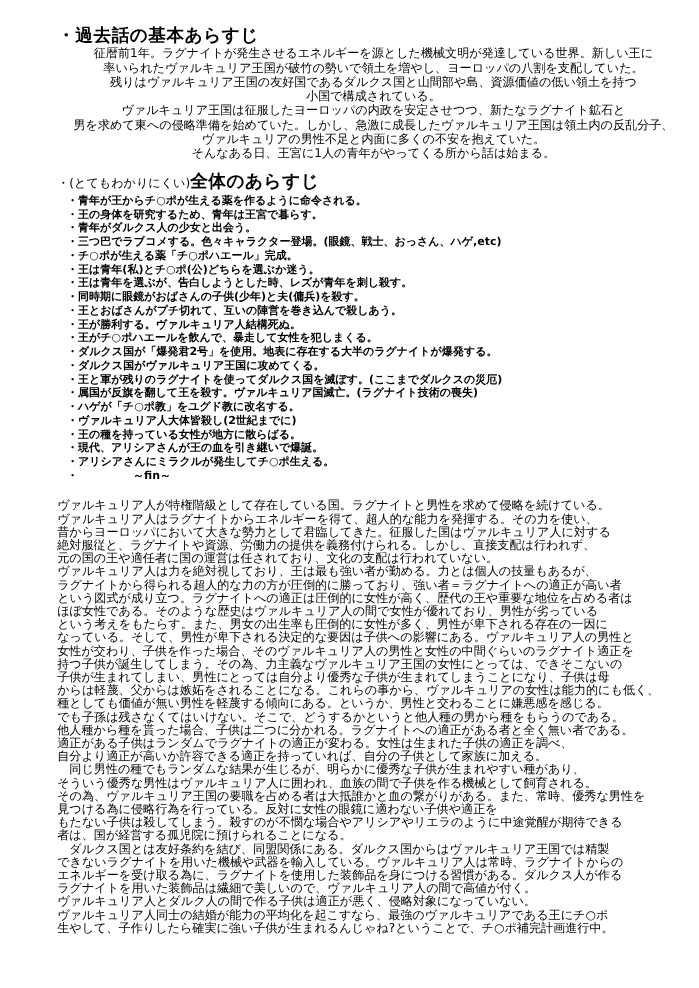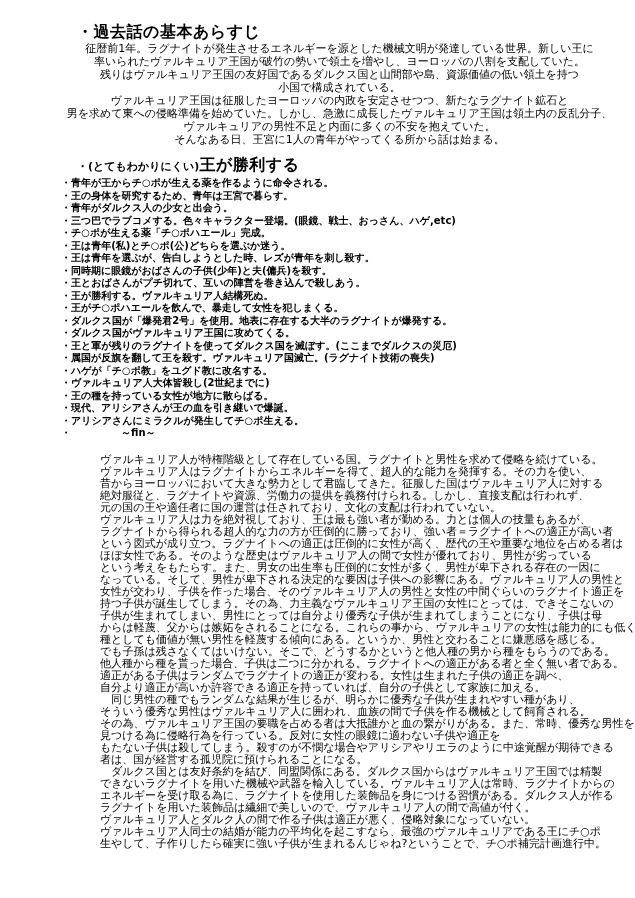--- a/index.html
+++ b/index.html
@@ -16,61 +16,59 @@
   }
   .page {
     padding: 22px 8px 0 52px;
   }
   .section-heading {
     font-size: 16px;
     line-height: 20px;
     font-weight: bold;
     letter-spacing: 0.5px;
     white-space: pre;
-    margin-left: 25px;
   }
   .heading-prefix {
     font-size: 11px;
-    font-weight: bold;
+    font-weight: normal;
     letter-spacing: 0px;
   }
   .body-lines {
     font-size: 11px;
     line-height: 13px;
     white-space: pre;
     text-align: center;
   }
   .bullet-lines {
     font-size: 10px;
     line-height: 12.5px;
     white-space: pre;
     padding-left: 9px;
     font-weight: bold;
   }
   .dense-lines {
     font-size: 11px;
     line-height: 12px;
     white-space: pre;
-    margin-left: 48px;
   }
   .section-overall { margin-top: 9px; }
   .section-kingdom { margin-top: 14px; }
 </style>
 </head>
 <body style="background: rgb(255, 255, 255); color: rgb(0, 0, 0);">
 
 <div class="page">
 
   <section>
     <div class="section-heading">・過去話の基本あらすじ</div>
     <div class="body-lines"><div>征暦前1年。ラグナイトが発生させるエネルギーを源とした機械文明が発達している世界。新しい王に</div><div>率いられたヴァルキュリア王国が破竹の勢いで領土を増やし、ヨーロッパの八割を支配していた。</div><div>残りはヴァルキュリア王国の友好国であるダルクス国と山間部や島、資源価値の低い領土を持つ</div><div>小国で構成されている。</div><div>ヴァルキュリア王国は征服したヨーロッパの内政を安定させつつ、新たなラグナイト鉱石と</div><div>男を求めて東への侵略準備を始めていた。しかし、急激に成長したヴァルキュリア王国は領土内の反乱分子、</div><div>ヴァルキュリアの男性不足と内面に多くの不安を抱えていた。</div><div>そんなある日、王宮に1人の青年がやってくる所から話は始まる。</div></div>
   </section>
 
   <section class="section-overall">
-    <div class="section-heading"><span class="heading-prefix">・(とてもわかりにくい)</span><span>王が勝利する</span></div>
+    <div class="section-heading"><span class="heading-prefix">・(とてもわかりにくい)</span><span>全体のあらすじ</span></div>
     <div class="bullet-lines"><div>・青年が王からチ○ポが生える薬を作るように命令される。</div><div>・王の身体を研究するため、青年は王宮で暮らす。</div><div>・青年がダルクス人の少女と出会う。</div><div>・三つ巴でラブコメする。色々キャラクター登場。(眼鏡、戦士、おっさん、ハゲ,etc)</div><div>・チ○ポが生える薬「チ○ポハエール」完成。</div><div>・王は青年(私)とチ○ポ(公)どちらを選ぶか迷う。</div><div>・王は青年を選ぶが、告白しようとした時、レズが青年を刺し殺す。</div><div>・同時期に眼鏡がおばさんの子供(少年)と夫(傭兵)を殺す。</div><div>・王とおばさんがプチ切れて、互いの陣営を巻き込んで殺しあう。</div><div>・王が勝利する。ヴァルキュリア人結構死ぬ。</div><div>・王がチ○ポハエールを飲んで、暴走して女性を犯しまくる。</div><div>・ダルクス国が「爆発君2号」を使用。地表に存在する大半のラグナイトが爆発する。</div><div>・ダルクス国がヴァルキュリア王国に攻めてくる。</div><div>・王と軍が残りのラグナイトを使ってダルクス国を滅ぼす。(ここまでダルクスの災厄)</div><div>・属国が反旗を翻して王を殺す。ヴァルキュリア国滅亡。(ラグナイト技術の喪失)</div><div>・ハゲが「チ○ポ教」をユグド教に改名する。</div><div>・ヴァルキュリア人大体皆殺し(2世紀までに)</div><div>・王の種を持っている女性が地方に散らばる。</div><div>・現代、アリシアさんが王の血を引き継いで爆誕。</div><div>・アリシアさんにミラクルが発生してチ○ポ生える。</div><div>・　　　　　～fin～</div></div>
   </section>
 
   <section class="section-kingdom">
     <div class="dense-lines"><div>ヴァルキュリア人が特権階級として存在している国。ラグナイトと男性を求めて侵略を続けている。</div><div>ヴァルキュリア人はラグナイトからエネルギーを得て、超人的な能力を発揮する。その力を使い、</div><div>昔からヨーロッパにおいて大きな勢力として君臨してきた。征服した国はヴァルキュリア人に対する</div><div>絶対服従と、ラグナイトや資源、労働力の提供を義務付けられる。しかし、直接支配は行われず、</div><div>元の国の王や適任者に国の運営は任されており、文化の支配は行われていない。</div><div>ヴァルキュリア人は力を絶対視しており、王は最も強い者が勤める。力とは個人の技量もあるが、</div><div>ラグナイトから得られる超人的な力の方が圧倒的に勝っており、強い者＝ラグナイトへの適正が高い者</div><div>という図式が成り立つ。ラグナイトへの適正は圧倒的に女性が高く、歴代の王や重要な地位を占める者は</div><div>ほぼ女性である。そのような歴史はヴァルキュリア人の間で女性が優れており、男性が劣っている</div><div>という考えをもたらす。また、男女の出生率も圧倒的に女性が多く、男性が卑下される存在の一因に</div><div>なっている。そして、男性が卑下される決定的な要因は子供への影響にある。ヴァルキュリア人の男性と</div><div>女性が交わり、子供を作った場合、そのヴァルキュリア人の男性と女性の中間ぐらいのラグナイト適正を</div><div>持つ子供が誕生してしまう。その為、力主義なヴァルキュリア王国の女性にとっては、できそこないの</div><div>子供が生まれてしまい、男性にとっては自分より優秀な子供が生まれてしまうことになり、子供は母</div><div>からは軽蔑、父からは嫉妬をされることになる。これらの事から、ヴァルキュリアの女性は能力的にも低く、</div><div>種としても価値が無い男性を軽蔑する傾向にある。というか、男性と交わることに嫌悪感を感じる。</div><div>でも子孫は残さなくてはいけない。そこで、どうするかというと他人種の男から種をもらうのである。</div><div>他人種から種を貰った場合、子供は二つに分かれる。ラグナイトへの適正がある者と全く無い者である。</div><div>適正がある子供はランダムでラグナイトの適正が変わる。女性は生まれた子供の適正を調べ、</div><div>自分より適正が高いか許容できる適正を持っていれば、自分の子供として家族に加える。</div><div>　同じ男性の種でもランダムな結果が生じるが、明らかに優秀な子供が生まれやすい種があり、</div><div>そういう優秀な男性はヴァルキュリア人に囲われ、血族の間で子供を作る機械として飼育される。</div><div>その為、ヴァルキュリア王国の要職を占める者は大抵誰かと血の繋がりがある。また、常時、優秀な男性を</div><div>見つける為に侵略行為を行っている。反対に女性の眼鏡に適わない子供や適正を</div><div>もたない子供は殺してしまう。殺すのが不憫な場合やアリシアやリエラのように中途覚醒が期待できる</div><div>者は、国が経営する孤児院に預けられることになる。</div><div>　ダルクス国とは友好条約を結び、同盟関係にある。ダルクス国からはヴァルキュリア王国では精製</div><div>できないラグナイトを用いた機械や武器を輸入している。ヴァルキュリア人は常時、ラグナイトからの</div><div>エネルギーを受け取る為に、ラグナイトを使用した装飾品を身につける習慣がある。ダルクス人が作る</div><div>ラグナイトを用いた装飾品は繊細で美しいので、ヴァルキュリア人の間で高値が付く。</div><div>ヴァルキュリア人とダルク人の間で作る子供は適正が悪く、侵略対象になっていない。</div><div>ヴァルキュリア人同士の結婚が能力の平均化を起こすなら、最強のヴァルキュリアである王にチ○ポ</div><div>生やして、子作りしたら確実に強い子供が生まれるんじゃね?ということで、チ○ポ補完計画進行中。</div></div>
   </section>
 
 </div>
 
 </body></html>

